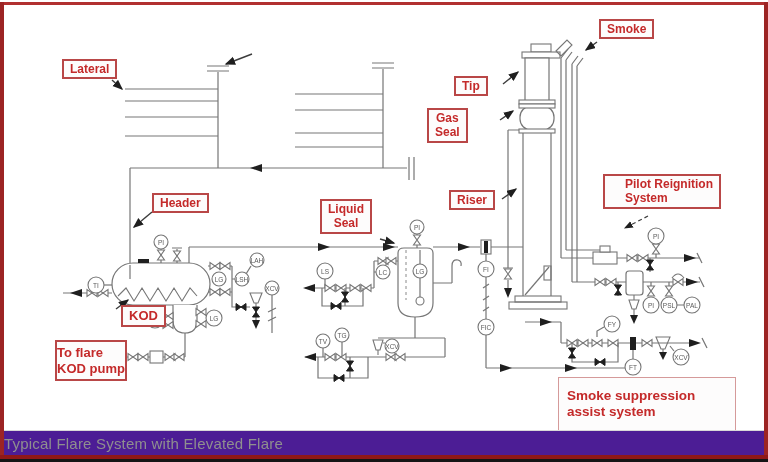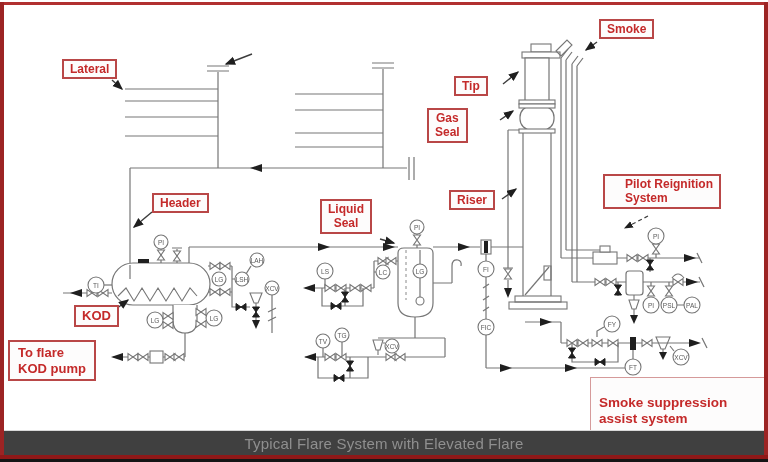--- a/index.html
+++ b/index.html
@@ -6,43 +6,43 @@
   #stage{position:relative;width:768px;height:462px;background:#fff;overflow:hidden;
          font-family:"Liberation Sans",sans-serif;}
   
   .frame-top{position:absolute;left:0;top:2px;width:768px;height:3px;background:#b13030;}
   .frame-left{position:absolute;left:0;top:2px;width:4px;height:453px;background:#9c2424;}
   .frame-right{position:absolute;right:0;top:2px;width:4px;height:453px;background:#9c2424;}
   .frame-bottom{position:absolute;left:0;top:455px;width:768px;height:4px;background:#8f1818;}
   .frame-black{position:absolute;left:0;top:459px;width:768px;height:3px;background:#151515;}
   
   .caption-band{position:absolute;left:4px;top:430px;width:760px;height:25px;
-                background:#404040;border-top:1px solid #d8d8d8;
-                display:flex;align-items:center;justify-content:center;}
+                background:#4c1d95;border-top:1px solid #d8d8d8;
+                display:flex;align-items:center;}
   .caption-band span{color:#8f8f8f;font-size:15px;letter-spacing:.2px;}
   
   svg#diagram{position:absolute;left:0;top:0;}
   .ln{stroke:#767676;stroke-width:1.2;fill:none;}
   .lnth{stroke:#767676;stroke-width:1.1;fill:none;}
   .vessel{stroke:#767676;stroke-width:1.2;fill:#ffffff;}
   .dash{stroke:#8a8a8a;stroke-width:1;fill:none;stroke-dasharray:3,3;}
   .ar{fill:#1f1f1f;stroke:none;}
   .blk{fill:#1f1f1f;stroke:none;}
   .vo{stroke:#767676;fill:#fff;stroke-width:1.1;}
   .vf{stroke:#1f1f1f;fill:#1f1f1f;stroke-width:1;}
   .inst{stroke:#767676;stroke-width:1.1;fill:#fff;}
   .itag{font-family:"Liberation Sans",sans-serif;font-size:6.5px;fill:#5a5a5a;
         text-anchor:middle;}
   .leader{stroke:#3c3c3c;stroke-width:1.4;fill:none;}
   .leaderd{stroke:#3c3c3c;stroke-width:1.2;fill:none;stroke-dasharray:4,3;}
   
   .lbl{position:absolute;border:2px solid #b94747;background:#fdfcfc;color:#c42a2a;
        font-weight:bold;font-size:12px;line-height:1.2;padding:1px 6px;text-align:center;
        white-space:nowrap;}
-  .lbl.big{font-size:13px;}
+  .lbl.big{font-size:13px;margin-left:47px;}
   .lbl.left{text-align:left;padding-left:20px;}
   .lbl.thin{border:1px solid #d59a9a;font-size:13.5px;white-space:normal;}
 </style>
 </head>
 <body>
 
 <div id="stage">
 
   <svg id="diagram" width="768" height="430" viewBox="0 0 768 430">
     <defs>
@@ -380,25 +380,25 @@
   <div class="lbl" style="left:152px;top:193px">Header</div>
   <div class="lbl" style="left:320px;top:199px">
     <div>Liquid</div>
     <div>Seal</div>
   </div>
   <div class="lbl left" style="left:603px;top:174px">
     <div>Pilot Reignition</div>
     <div>System</div>
   </div>
   <div class="lbl big" style="left:74px;top:305px">KOD</div>
-  <div class="lbl big left" style="left:8px;top:340px;padding:3px 8px">
+  <div class="lbl big left" style="left:8px;top:340px;padding:3px 0">
     <div>To flare</div>
     <div>KOD pump</div>
   </div>
-  <div class="lbl thin left" style="left:590px;top:377px;width:160px;padding:17px 8px">
+  <div class="lbl thin left" style="left:558px;top:377px;width:160px;padding:10px 8px">
     <div>Smoke suppression</div>
     <div>assist system</div>
   </div>
 
   <div class="caption-band">
     <span>Typical Flare System with Elevated Flare</span>
   </div>
   <div class="frame-top"></div>
   <div class="frame-left"></div>
   <div class="frame-right"></div>

